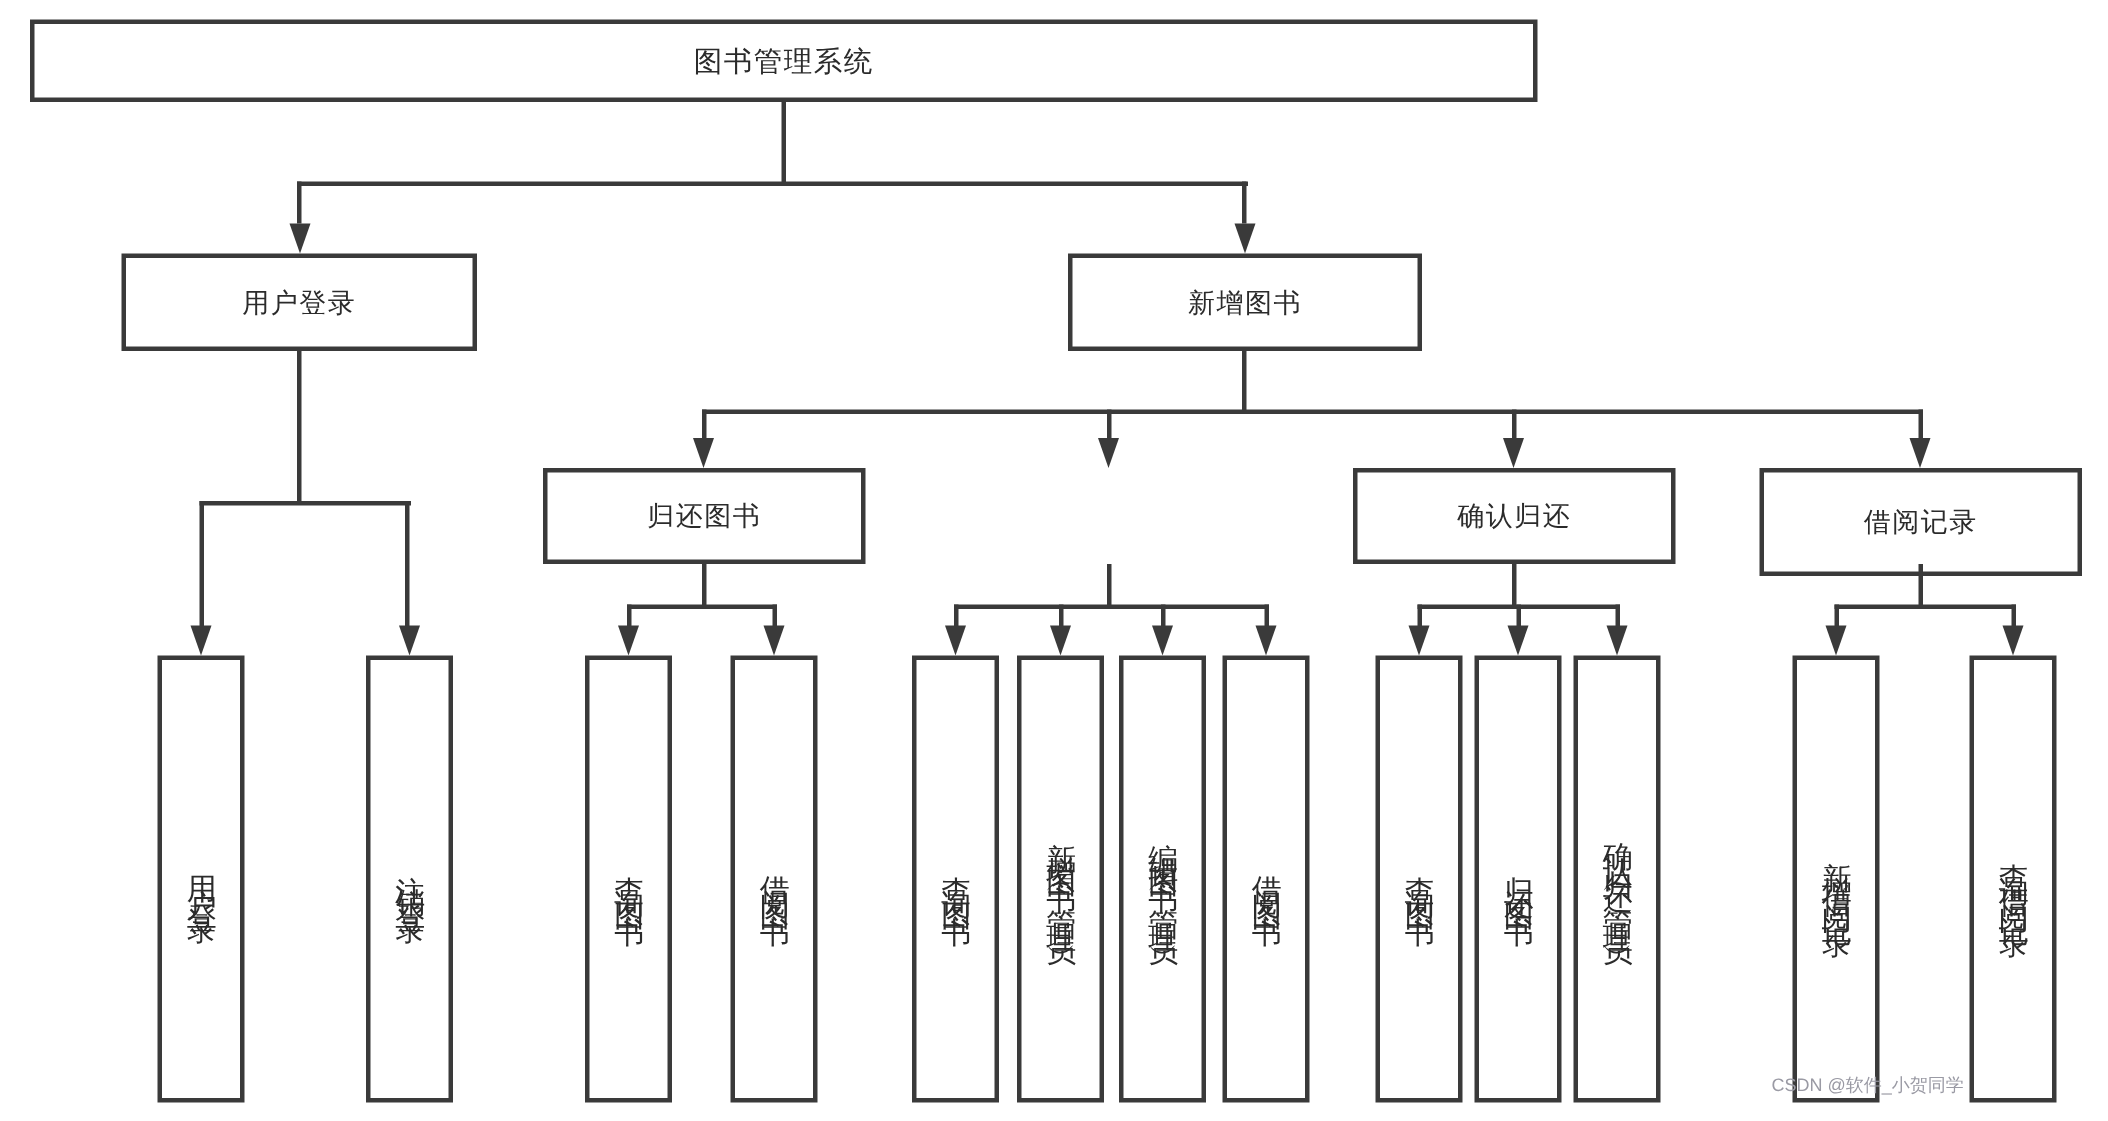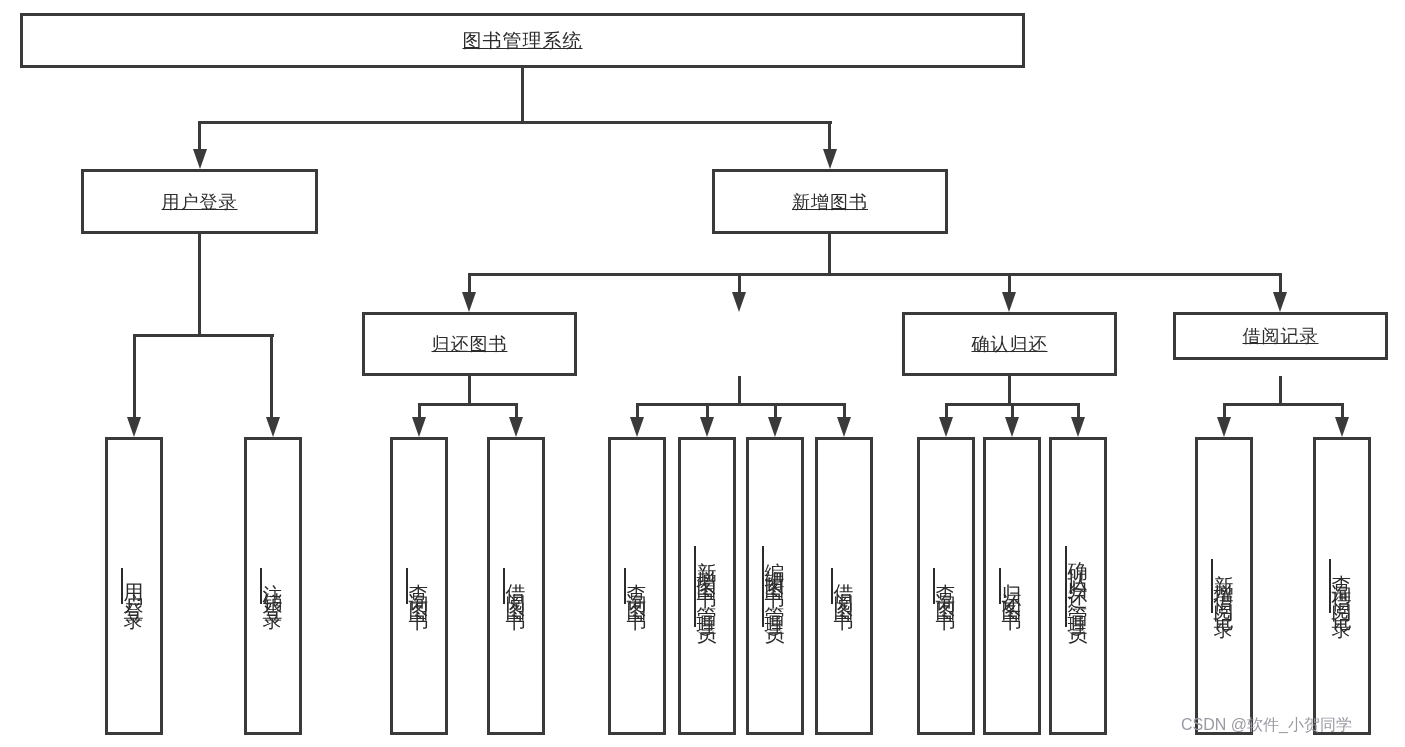--- a/index.html
+++ b/index.html
@@ -18,21 +18,20 @@
   }
   .box{
     position:absolute;
     box-sizing:border-box;
     background:var(--box-bg);
     border:3px solid var(--line);
     display:flex;
     align-items:center;
     justify-content:center;
     color:var(--text);
-    text-decoration:underline;
   }
   .node-root{font-size:19px;letter-spacing:1px;}
   .node-h{font-size:18px;letter-spacing:1px;}
   .node-v .vtext{
     writing-mode:vertical-rl;
     text-orientation:mixed;
     font-size:20px;
     line-height:1;
     letter-spacing:9px;
     color:var(--text);
@@ -40,38 +39,38 @@
   .lv{position:absolute;width:3px;background:var(--line);}
   .lh{position:absolute;height:3px;background:var(--line);}
   .arw{
     position:absolute;width:0;height:0;
     border-left:7px solid transparent;
     border-right:7px solid transparent;
     border-top:20px solid var(--line);
   }
   .watermark{
     position:absolute;
-    font-size:16px;
+    font-size:12px;
     color:var(--watermark);
     white-space:nowrap;
   }
 </style>
 </head>
 <body>
 
 <div id="stage">
 
   <div class="box node-root" style="left:20px;top:13px;width:1005px;height:55px">图书管理系统</div>
 
   <div class="box node-h" style="left:81px;top:169px;width:237px;height:65px">用户登录</div>
   <div class="box node-h" style="left:712px;top:169px;width:236px;height:65px">新增图书</div>
 
   <div class="box node-h" style="left:362px;top:312px;width:215px;height:64px">归还图书</div>
   <div class="box node-h" style="left:902px;top:312px;width:215px;height:64px">确认归还</div>
-  <div class="box node-h" style="left:1173px;top:312px;width:215px;height:48px">借阅记录</div>
+  <div class="box node-h" style="left:1173px;top:312px;width:215px;height:72px">借阅记录</div>
 
   <div class="box node-v" style="left:105px;top:437px;width:58px;height:298px">
     <span class="vtext">用户登录</span>
   </div>
   <div class="box node-v" style="left:244px;top:437px;width:58px;height:298px">
     <span class="vtext">注销登录</span>
   </div>
 
   <div class="box node-v" style="left:390px;top:437px;width:58px;height:298px">
     <span class="vtext">查询图书</span>

